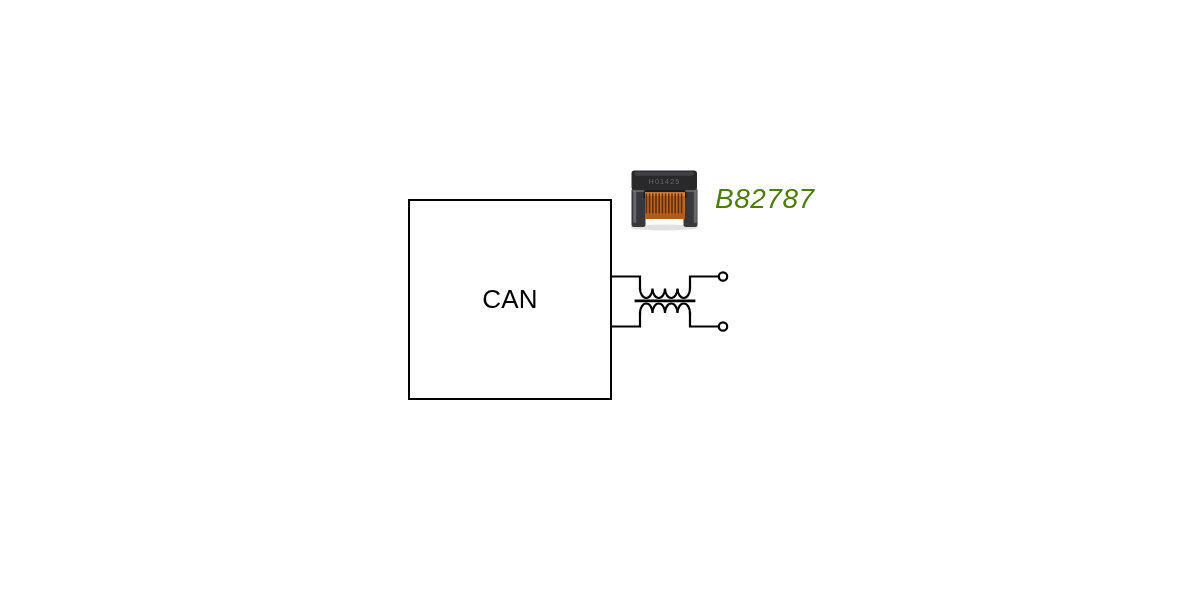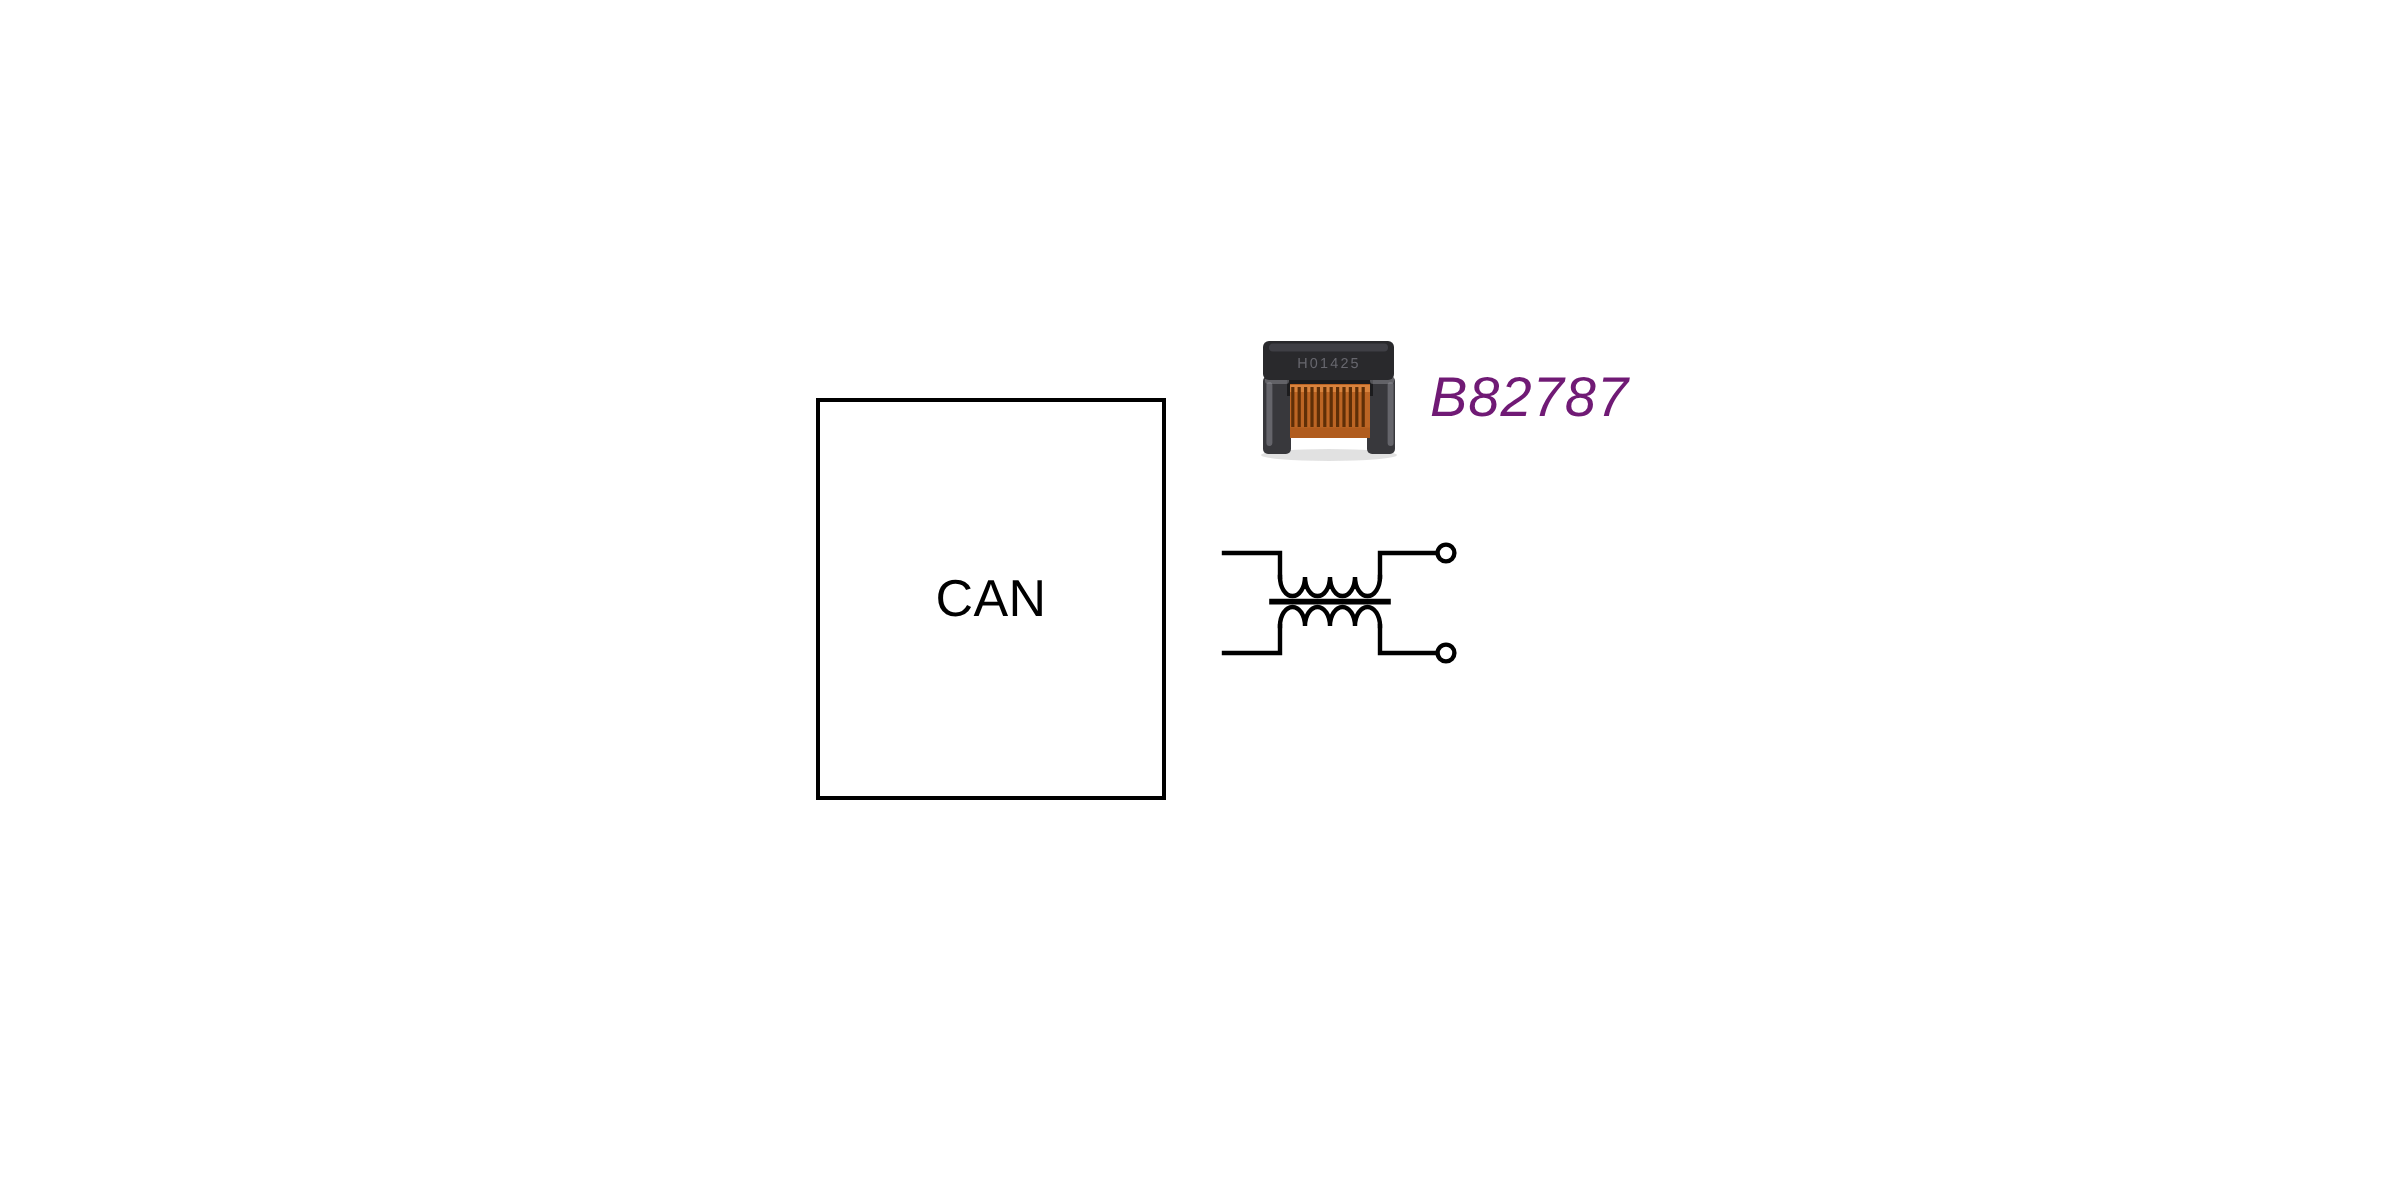--- a/index.html
+++ b/index.html
@@ -1,32 +1,32 @@
 <!DOCTYPE html>
 <html><head>
 <meta charset="utf-8">
 <style>
   html,body{margin:0;padding:0;background:#fff;}
   .canvas{
     position:relative;width:1200px;height:600px;background:#ffffff;
     font-family:"Liberation Sans",sans-serif;overflow:hidden;
   }
   .transceiver-box{
-    position:absolute;left:408px;top:199px;width:175px;height:201px;
+    position:absolute;left:408px;top:199px;width:204px;height:201px;
     border:2.5px solid #000;box-sizing:border-box;background:#ffffff;
     display:flex;align-items:center;justify-content:center;
   }
   .transceiver-label{
     font-size:26px;line-height:33px;text-align:center;color:#000;
     letter-spacing:0.2px;
   }
   .transceiver-label span{display:block;}
   .part-label{
     position:absolute;left:715px;top:183px;font-size:28px;line-height:32px;
-    font-style:italic;color:#701a75;letter-spacing:0.5px;white-space:nowrap;
+    font-style:italic;color:#4d7c0f;letter-spacing:0.5px;white-space:nowrap;
   }
   .overlay{position:absolute;left:0;top:0;width:1200px;height:600px;}
 </style>
 </head>
 <body>
 
 <div class="canvas">
 
   <div class="transceiver-box">
     <div class="transceiver-label">

